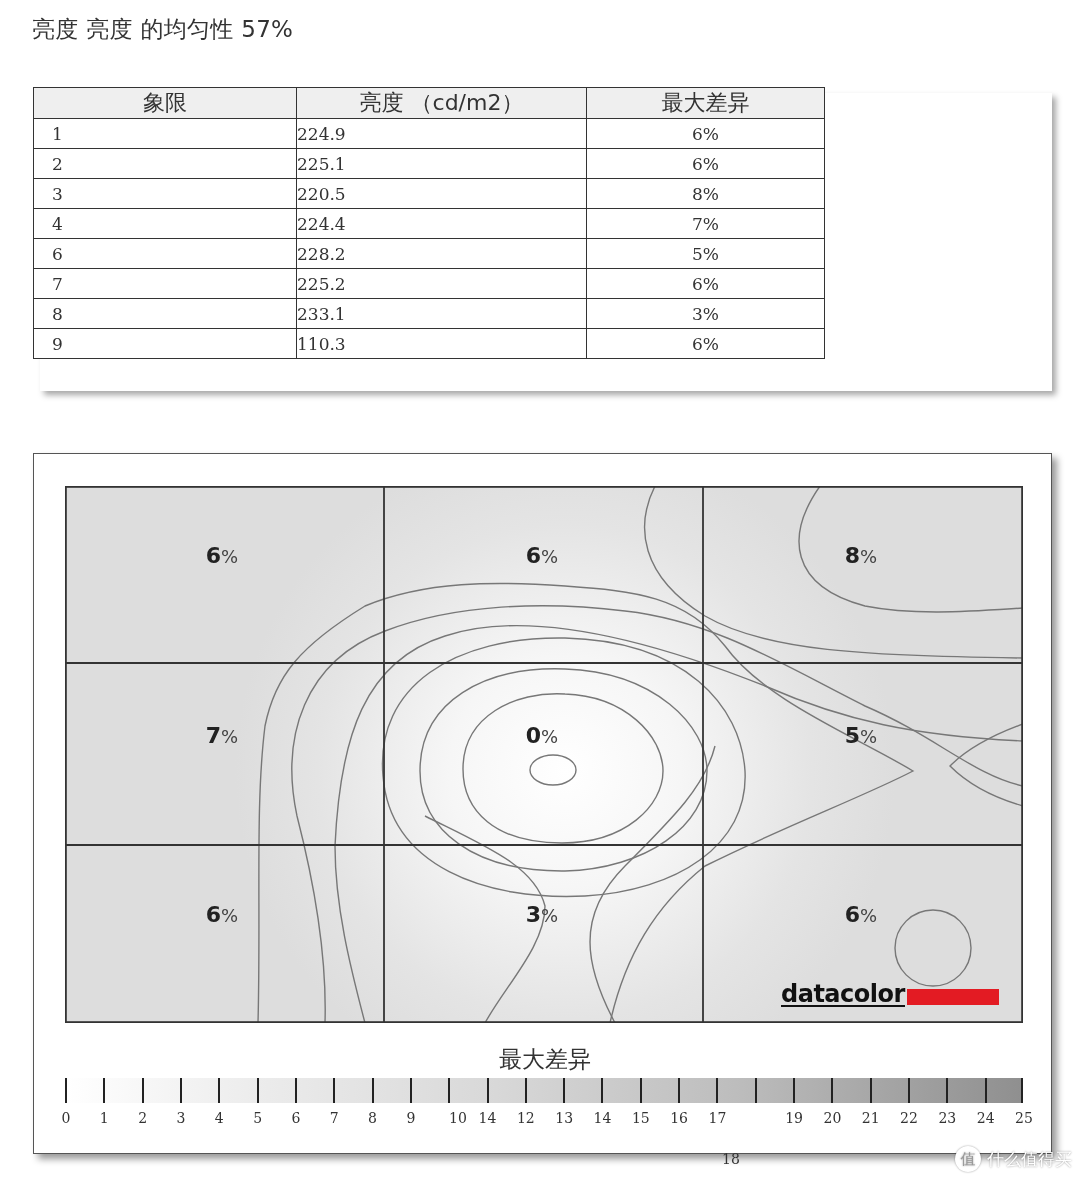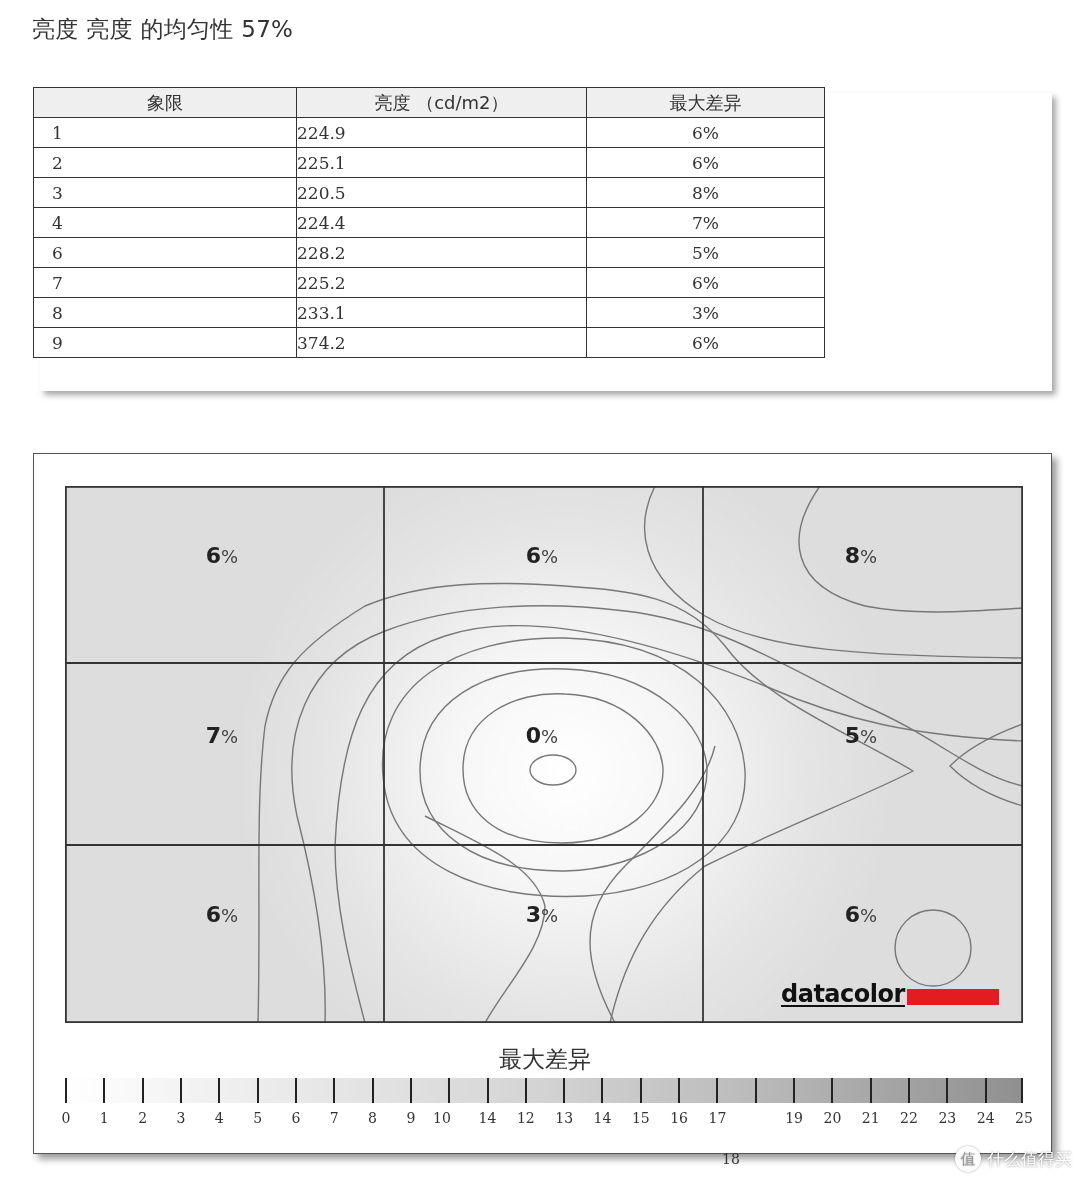--- a/index.html
+++ b/index.html
@@ -2,21 +2,21 @@
 <html><head>
 <meta charset="utf-8">
 <style>
   html, body { margin:0; padding:0; background:#ffffff; }
   body { width:1080px; height:1180px; position:relative; overflow:hidden; font-family:"DejaVu Sans", sans-serif; color:#222; }
   .title { position:absolute; left:32px; top:14px; font-size:23px; color:#333; letter-spacing:0.3px; }
 
   .table-shadow { position:absolute; left:40px; top:93px; width:1012px; height:298px; background:#fff; box-shadow:4px 4px 6px rgba(0,0,0,0.35); }
   table.data { position:absolute; left:33px; top:87px; border-collapse:collapse; font-family:"DejaVu Serif", serif; font-size:17px; color:#333; background:#fff; }
   table.data th, table.data td { border:1.6px solid #333; height:29px; padding:0; }
-  table.data th { background:#efefef; font-weight:normal; font-family:"DejaVu Sans", sans-serif; font-size:18px; }
+  table.data th { background:#efefef; font-weight:normal; font-family:"DejaVu Sans", sans-serif; font-size:22px; }
   table.data td.c1 { width:262px; text-align:left; padding-left:18px; box-sizing:border-box; }
   table.data td.c2 { width:289px; text-align:left; }
   table.data td.c3 { width:237px; text-align:center; }
   table.data th.c1 { width:262px; }
 
   .panel { position:absolute; left:33px; top:453px; width:1019px; height:701px; background:#fff; border:1.6px solid #555; box-shadow:5px 5px 7px rgba(0,0,0,0.4); box-sizing:border-box; }
   .heatmap { position:absolute; left:65px; top:486px; width:958px; height:537px; }
   .heatmap svg { position:absolute; left:0; top:0; }
   .cell-label { position:absolute; font-family:"DejaVu Sans", sans-serif; font-weight:bold; font-size:22px; color:#222; transform:translate(-50%,-50%); white-space:nowrap; }
   .cell-label .pct { font-weight:normal; font-size:18px; color:#444; }
@@ -79,21 +79,21 @@
         <td class="c2">225.2</td>
         <td class="c3">6%</td>
       </tr>
     <tr>
         <td class="c1">8</td>
         <td class="c2">233.1</td>
         <td class="c3">3%</td>
       </tr>
     <tr>
         <td class="c1">9</td>
-        <td class="c2">374.2</td>
+        <td class="c2">110.3</td>
         <td class="c3">6%</td>
       </tr>
   </tbody>
 </table>
 
 <div class="panel"></div>
 
 <div class="heatmap">
   <svg width="958" height="537" viewBox="0 0 958 537">
     <defs>
@@ -184,21 +184,21 @@
     <div class="scale-label" style="left: 66px;">0</div>
     <div class="scale-label" style="left: 104.32px;">1</div>
     <div class="scale-label" style="left: 142.64px;">2</div>
     <div class="scale-label" style="left: 180.96px;">3</div>
     <div class="scale-label" style="left: 219.28px;">4</div>
     <div class="scale-label" style="left: 257.6px;">5</div>
     <div class="scale-label" style="left: 295.92px;">6</div>
     <div class="scale-label" style="left: 334.24px;">7</div>
     <div class="scale-label" style="left: 372.56px;">8</div>
     <div class="scale-label" style="left: 410.88px;">9</div>
-    <div class="scale-label" style="left: 442px;">10</div>
+    <div class="scale-label" style="left: 458px;">10</div>
     <div class="scale-label" style="left: 487.52px;">14</div>
     <div class="scale-label" style="left: 525.84px;">12</div>
     <div class="scale-label" style="left: 564.16px;">13</div>
     <div class="scale-label" style="left: 602.48px;">14</div>
     <div class="scale-label" style="left: 640.8px;">15</div>
     <div class="scale-label" style="left: 679.12px;">16</div>
     <div class="scale-label" style="left: 717.44px;">17</div>
     <div class="scale-label" style="left: 731px; margin-top: 41px;">18</div>
     <div class="scale-label" style="left: 794.08px;">19</div>
     <div class="scale-label" style="left: 832.4px;">20</div>

